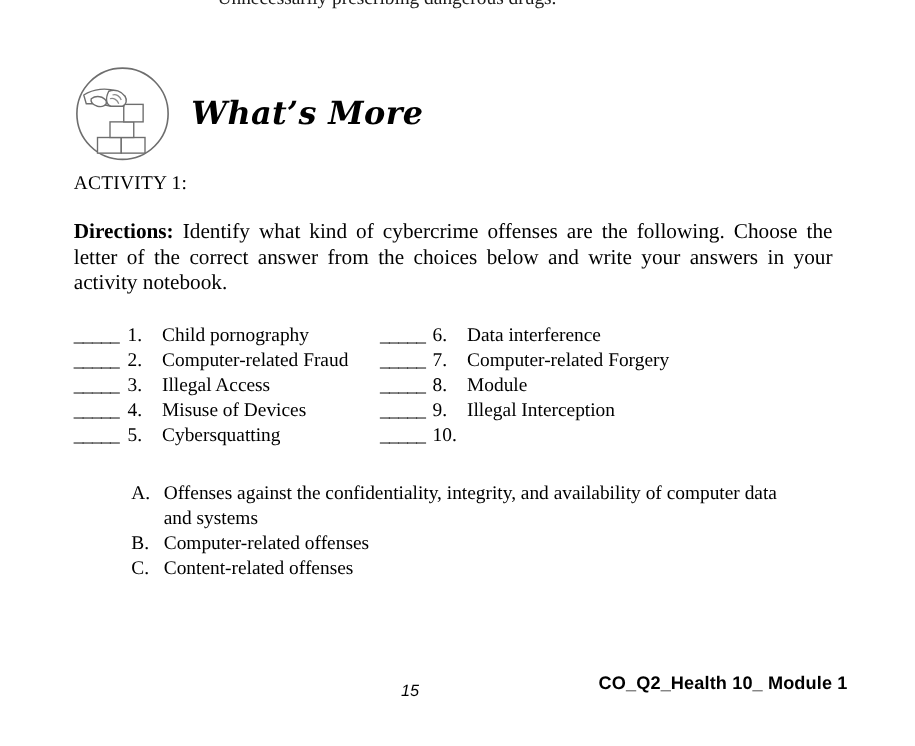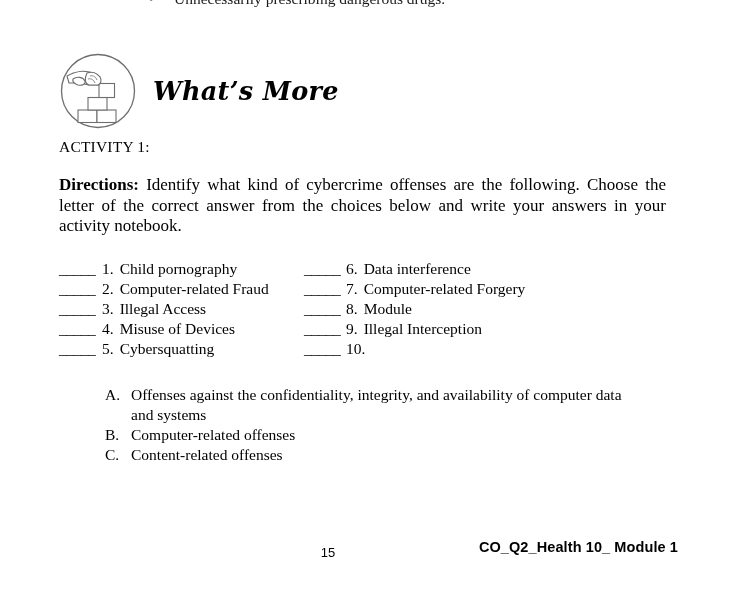--- a/index.html
+++ b/index.html
@@ -128,21 +128,21 @@
     flex: 0 0 36px;
     letter-spacing: -0.5px;
     font-size: 15.5px;
     text-align: center;
   }
   .item-num {
     display: inline-block;
     padding-left: 7px;
     padding-right: 6px;
   }
-  .item-text { display: inline-block; }
+  .item-text { display: inline-block; margin-left: 10px; }
   .col-right .item-num { padding-left: 6px; }
 
   
   .choices {
     margin: 0;
     padding-top: 26px;
     padding-left: 46px;
     font-size: 15.5px;
     line-height: 20px;
   }
@@ -162,20 +162,21 @@
   
   .footer-page {
     position: absolute;
     top: 545px;
     left: 0;
     width: 656px;
     text-align: center;
     font-family: "Liberation Sans", sans-serif;
     font-size: 13px;
     color: #000;
+    font-style: italic;
   }
   .footer-module {
     position: absolute;
     top: 539px;
     right: 54px;
     font-family: "Liberation Sans", sans-serif;
     font-size: 14.5px;
     font-weight: bold;
     letter-spacing: 0.1px;
     color: #000;

